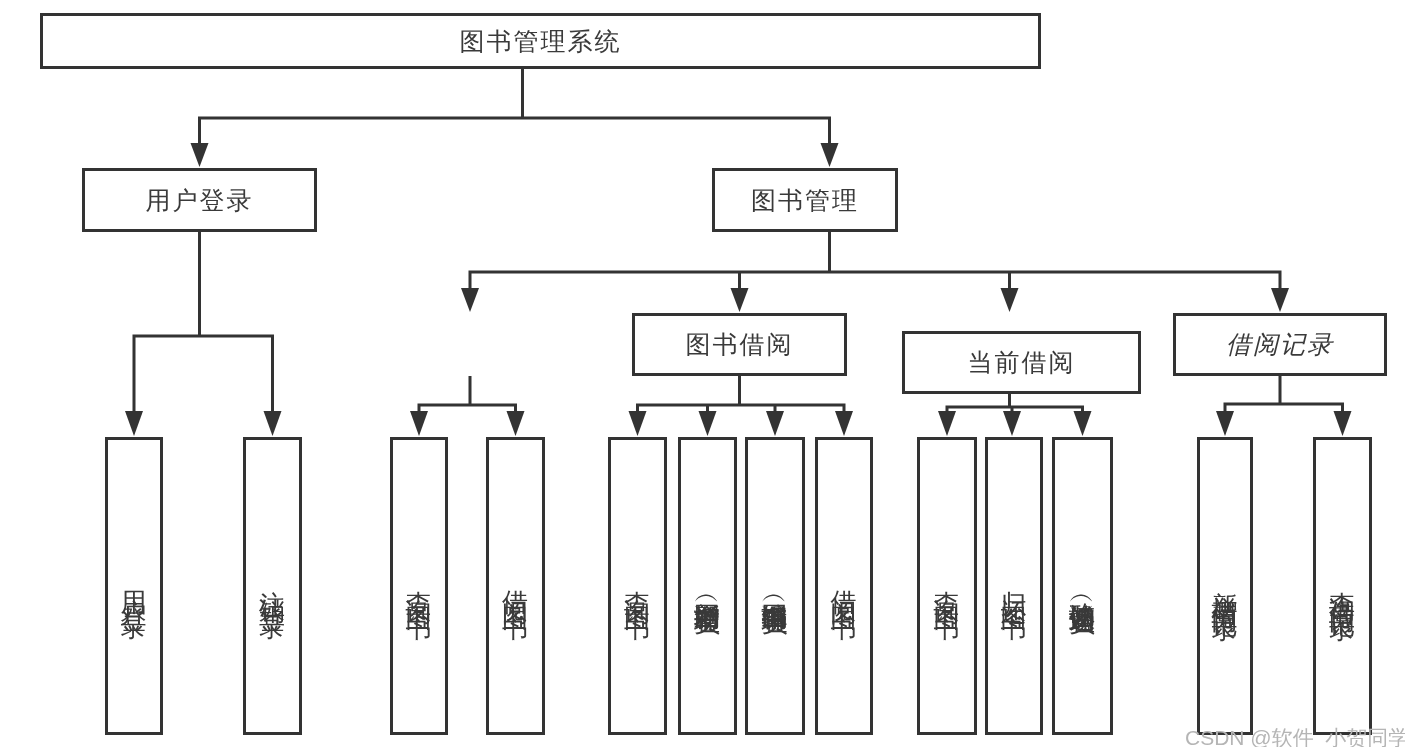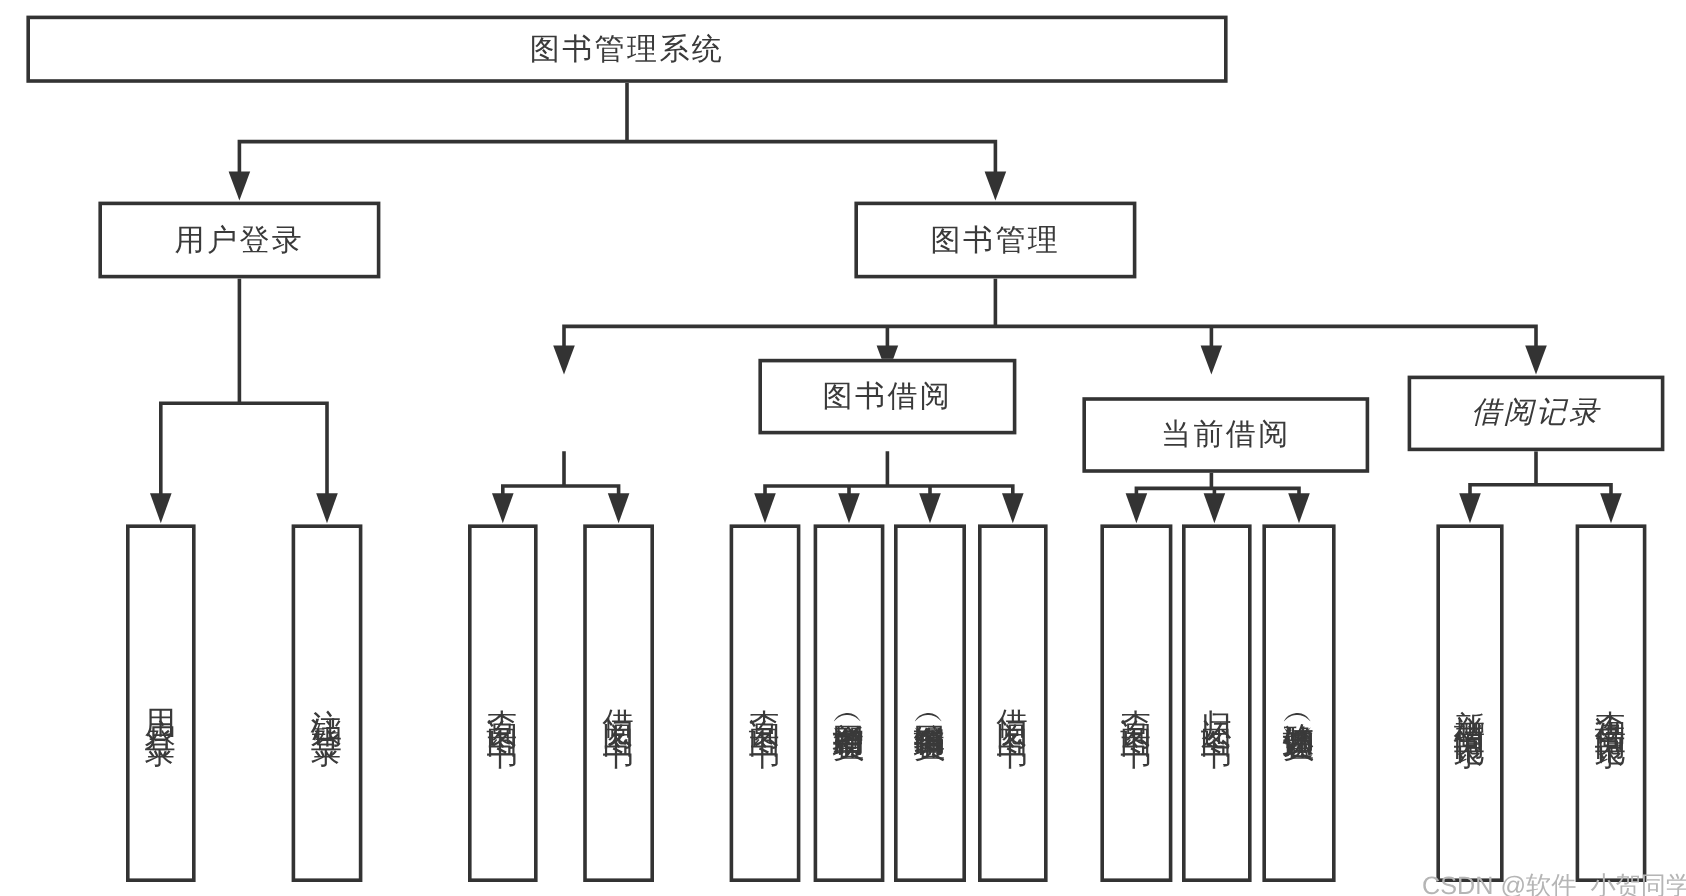--- a/index.html
+++ b/index.html
@@ -107,26 +107,26 @@
 
       <polygon points="938,411 956,411 947,436"></polygon>
       <polygon points="1003,411 1021,411 1012,436"></polygon>
       <polygon points="1073.5,411 1091.5,411 1082.5,436"></polygon>
 
       <polygon points="1216,411 1234,411 1225,436"></polygon>
       <polygon points="1333.5,411 1351.5,411 1342.5,436"></polygon>
     </g>
   </svg>
 
-  <div class="box hbox" style="left:22px; top:13px; width:1001px; height:56px;">图书管理系统</div>
+  <div class="box hbox" style="left:40px; top:13px; width:1001px; height:56px;">图书管理系统</div>
 
   <div class="box hbox" style="left:82px; top:168px; width:235px; height:64px;">用户登录</div>
-  <div class="box hbox" style="left:712px; top:168px; width:235px; height:64px;">图书管理</div>
+  <div class="box hbox" style="left:712px; top:168px; width:186px; height:64px;">图书管理</div>
 
-  <div class="box hbox" style="left:632px; top:299px; width:215px; height:63px;">图书借阅</div>
+  <div class="box hbox" style="left:632px; top:313px; width:215px; height:63px;">图书借阅</div>
   <div class="box hbox" style="left:902px; top:331px; width:239px; height:63px;">当前借阅</div>
   <div class="box hbox" style="left:1173px; top:313px; width:214px; height:63px;font-style:italic;">借阅记录</div>
 
   <div class="box vbox vs" style="left:105px; width:58px;">用户登录</div>
   <div class="box vbox vs" style="left:243px; width:59px;">注销登录</div>
 
   <div class="box vbox vs" style="left:390px; width:58px;">查询图书</div>
   <div class="box vbox vs" style="left:486px; width:59px;">借阅图书</div>
 
   <div class="box vbox vs" style="left:608px; width:59px;">查询图书</div>

